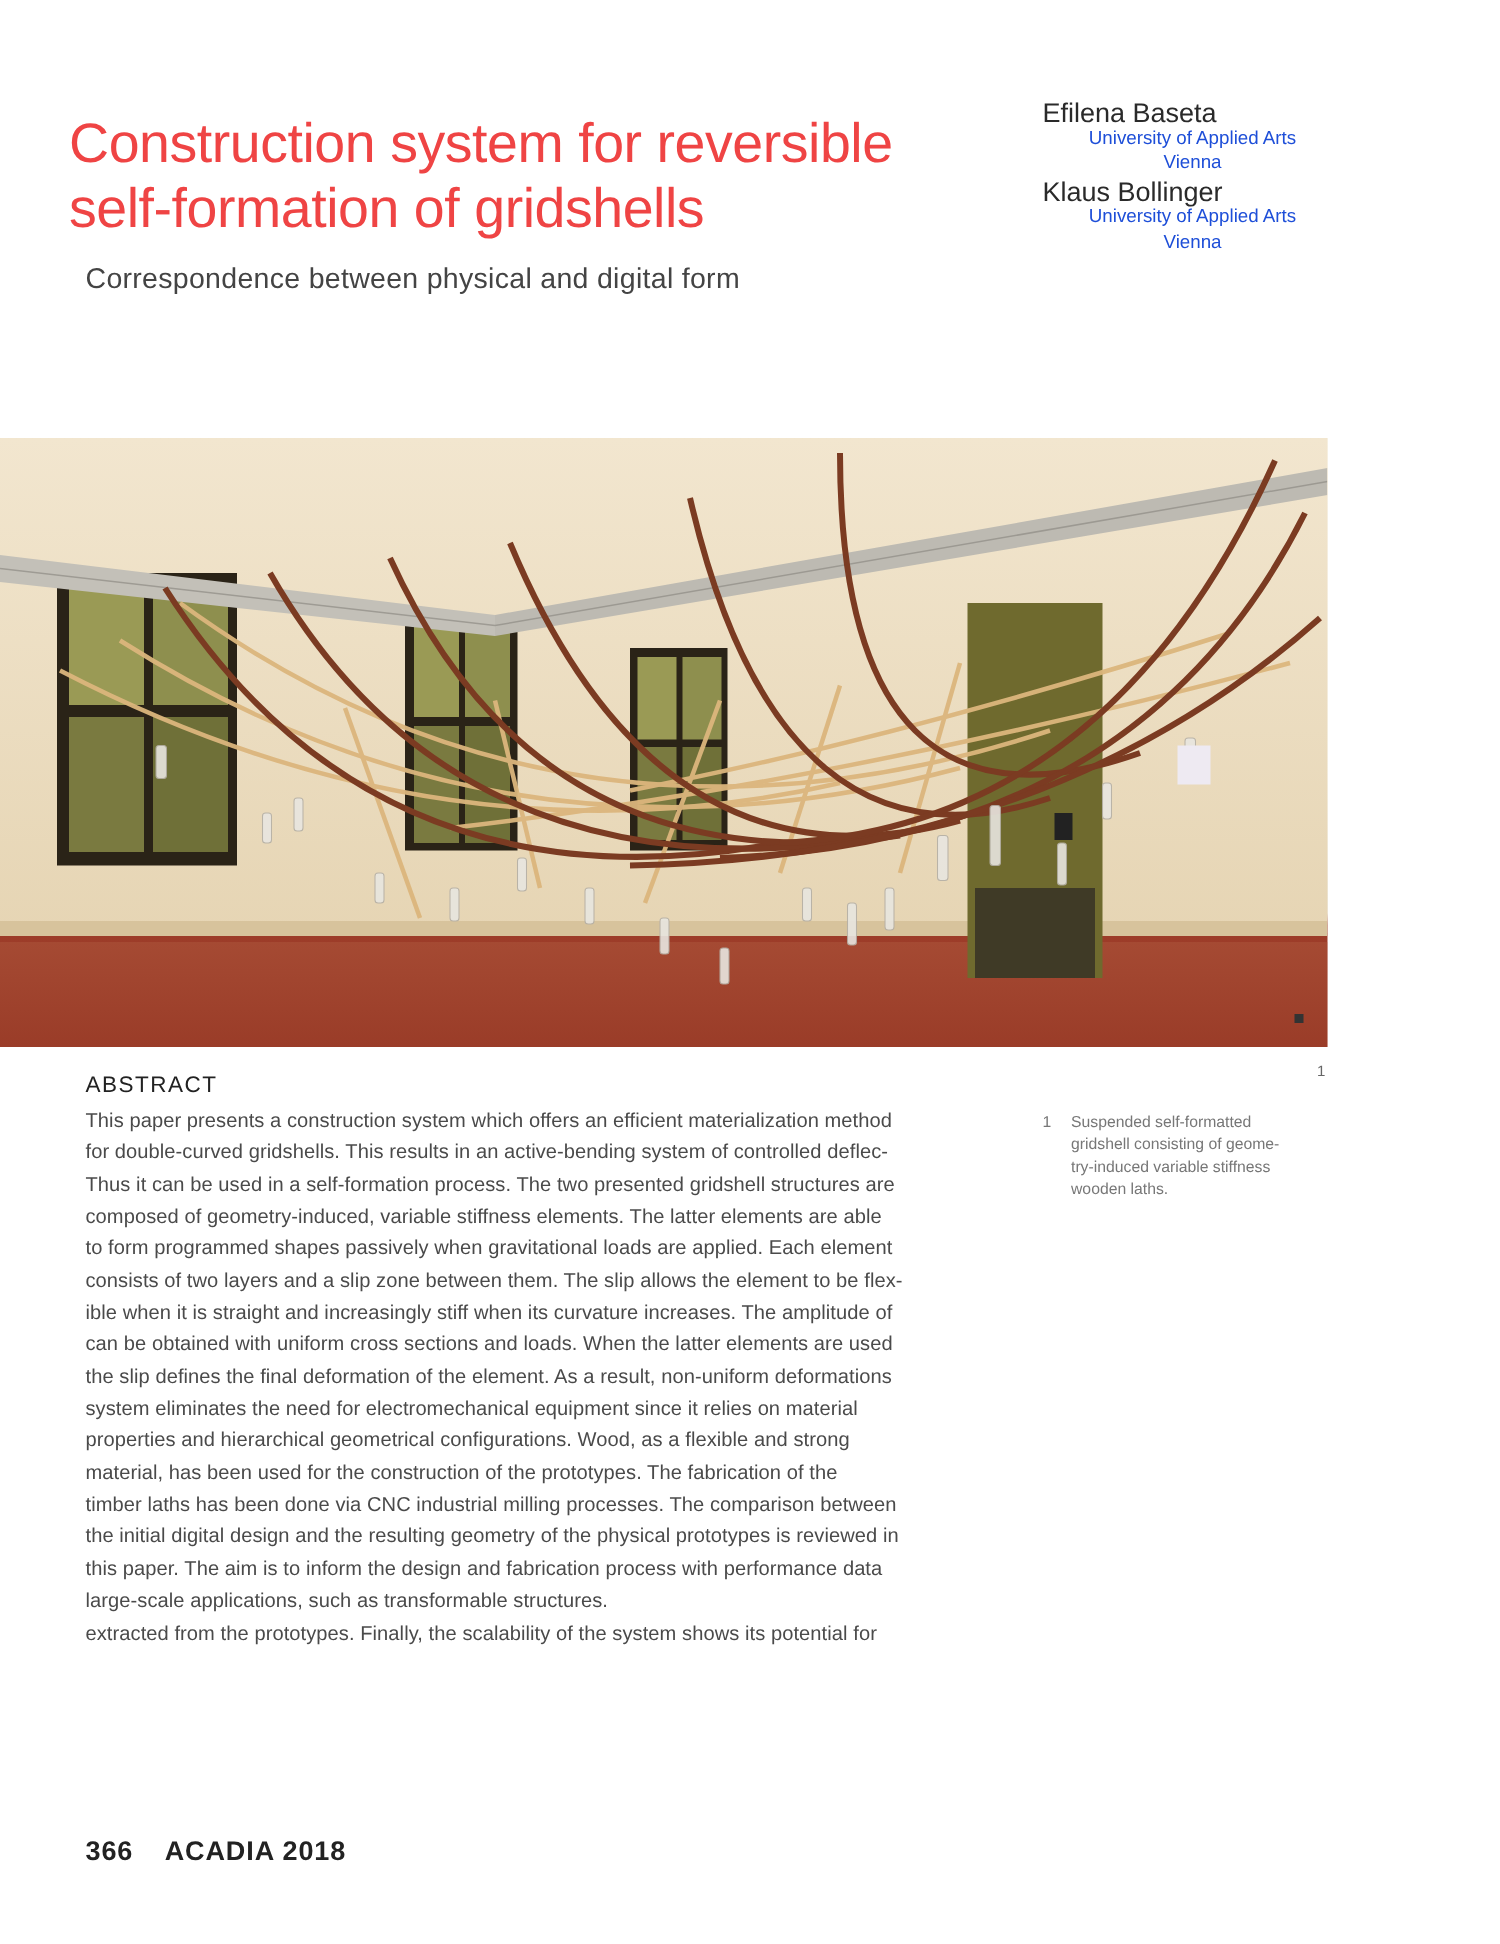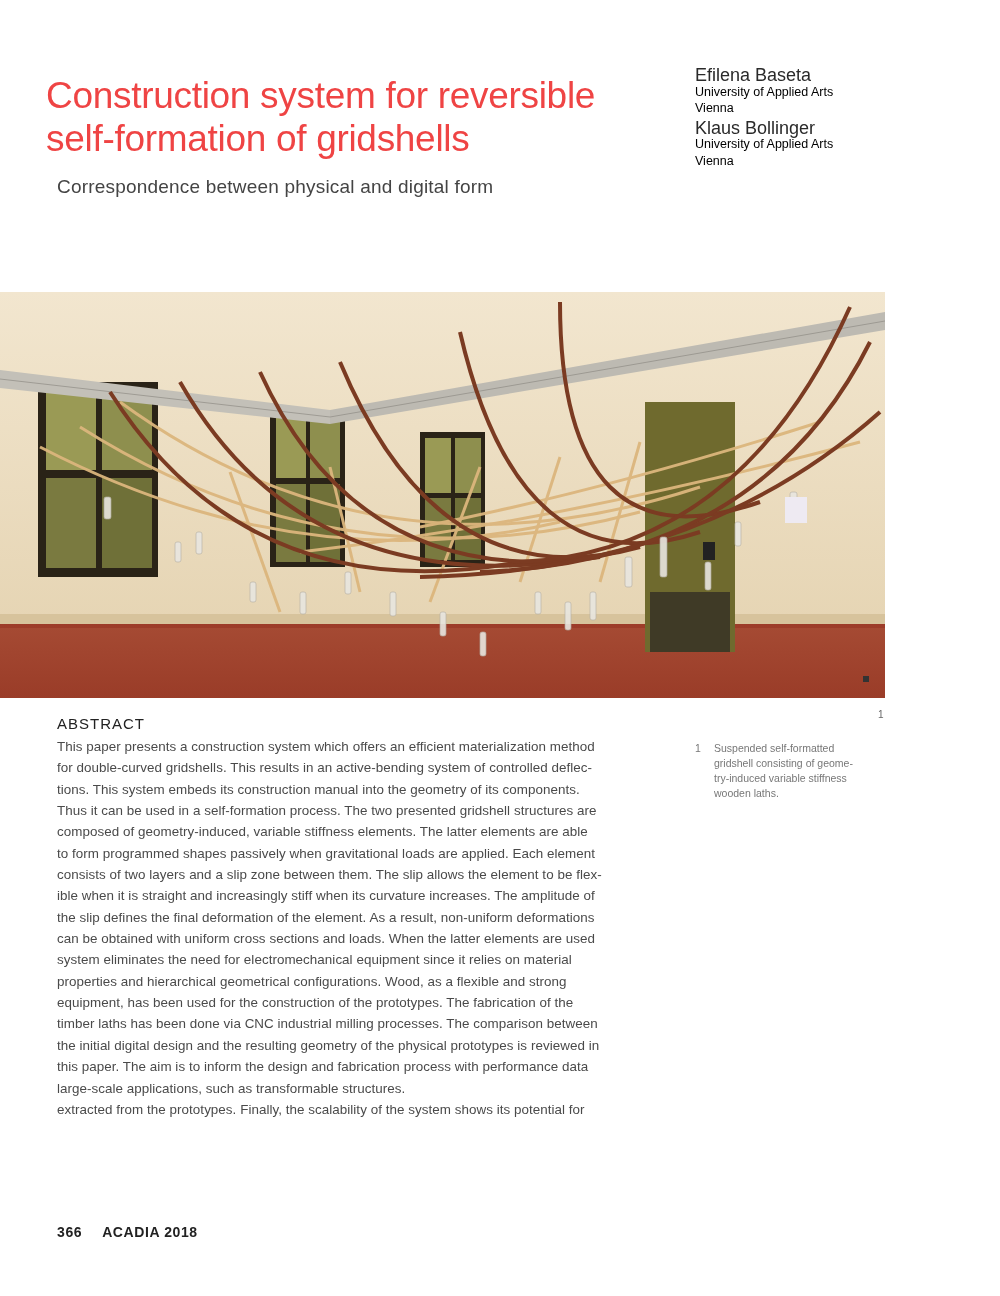--- a/index.html
+++ b/index.html
@@ -15,21 +15,21 @@
     }
     .subtitle {
       position: absolute; left: 57px; top: 176px;
       font-size: 19px; color: #444; letter-spacing: 0.2px; margin: 0;
     }
     .authors {
       position: absolute; left: 695px; top: 67px; width: 200px;
       font-size: 12.5px; line-height: 16.5px;
     }
     .author-name { color: #2a2a2a; font-weight: normal; font-size: 18px; }
-    .author-affil { color: #000000; }
+    .author-affil { color: #1d4ed8; text-align: center; }
     .author { margin-bottom: 3px; }
 
     .figure {
       position: absolute; left: 0; top: 292px; width: 885px; height: 406px;
       overflow: hidden;
       background: linear-gradient(180deg, #efe2c8 0%, #e9dcc0 55%, #d8c7a2 78%, #9c3b28 80%, #a3452f 100%);
     }
     .figure svg { display: block; }
     .fig-number {
       position: absolute; left: 878px; top: 709px; font-size: 10px; color: #666;
@@ -49,21 +49,21 @@
     .caption {
       position: absolute; left: 695px; top: 741px; width: 190px;
       font-size: 10.5px; line-height: 15px; color: #777;
     }
     .caption-num { position: absolute; left: 0; top: 0; }
     .caption-text { position: absolute; left: 19px; top: 0; width: 165px; }
     .caption-line { display: block; white-space: nowrap; }
 
     .footer {
       position: absolute; left: 57px; top: 1224px;
-      font-size: 14px; font-weight: bold; color: #222; letter-spacing: 0.6px;
+      font-size: 18px; font-weight: bold; color: #222; letter-spacing: 0.6px;
     }
     .footer .page { margin-right: 16px; }
   </style>
 </head>
 <body>
 
 <h1 class="title">
   <span style="display:block">Construction system for reversible</span>
   <span style="display:block">self-formation of gridshells</span>
 </h1>
@@ -176,31 +176,30 @@
     <rect x="703" y="250" width="12" height="18" fill="#222"></rect>
     <rect x="863" y="384" width="6" height="6" fill="#333"></rect>
   </svg>
 </div>
 <div class="fig-number">1</div>
 
 <h2 class="abstract-heading">ABSTRACT</h2>
 <p class="abstract-body">
   <span class="abstract-line">This paper presents a construction system which offers an efficient materialization method</span>
   <span class="abstract-line">for double-curved gridshells. This results in an active-bending system of controlled deflec-</span>
-  <span class="abstract-line">tions. This system embeds its construction manual into the geometry of its components.</span>
   <span class="abstract-line">Thus it can be used in a self-formation process. The two presented gridshell structures are</span>
   <span class="abstract-line">composed of geometry-induced, variable stiffness elements. The latter elements are able</span>
   <span class="abstract-line">to form programmed shapes passively when gravitational loads are applied. Each element</span>
   <span class="abstract-line">consists of two layers and a slip zone between them. The slip allows the element to be flex-</span>
   <span class="abstract-line">ible when it is straight and increasingly stiff when its curvature increases. The amplitude of</span>
+  <span class="abstract-line">can be obtained with uniform cross sections and loads. When the latter elements are used</span>
   <span class="abstract-line">the slip defines the final deformation of the element. As a result, non-uniform deformations</span>
-  <span class="abstract-line">can be obtained with uniform cross sections and loads. When the latter elements are used</span>
   <span class="abstract-line">system eliminates the need for electromechanical equipment since it relies on material</span>
   <span class="abstract-line">properties and hierarchical geometrical configurations. Wood, as a flexible and strong</span>
-  <span class="abstract-line">equipment, has been used for the construction of the prototypes. The fabrication of the</span>
+  <span class="abstract-line">material, has been used for the construction of the prototypes. The fabrication of the</span>
   <span class="abstract-line">timber laths has been done via CNC industrial milling processes. The comparison between</span>
   <span class="abstract-line">the initial digital design and the resulting geometry of the physical prototypes is reviewed in</span>
   <span class="abstract-line">this paper. The aim is to inform the design and fabrication process with performance data</span>
   <span class="abstract-line">large-scale applications, such as transformable structures.</span>
   <span class="abstract-line">extracted from the prototypes. Finally, the scalability of the system shows its potential for</span>
 </p>
 
 <div class="caption">
   <span class="caption-num">1</span>
   <div class="caption-text">

